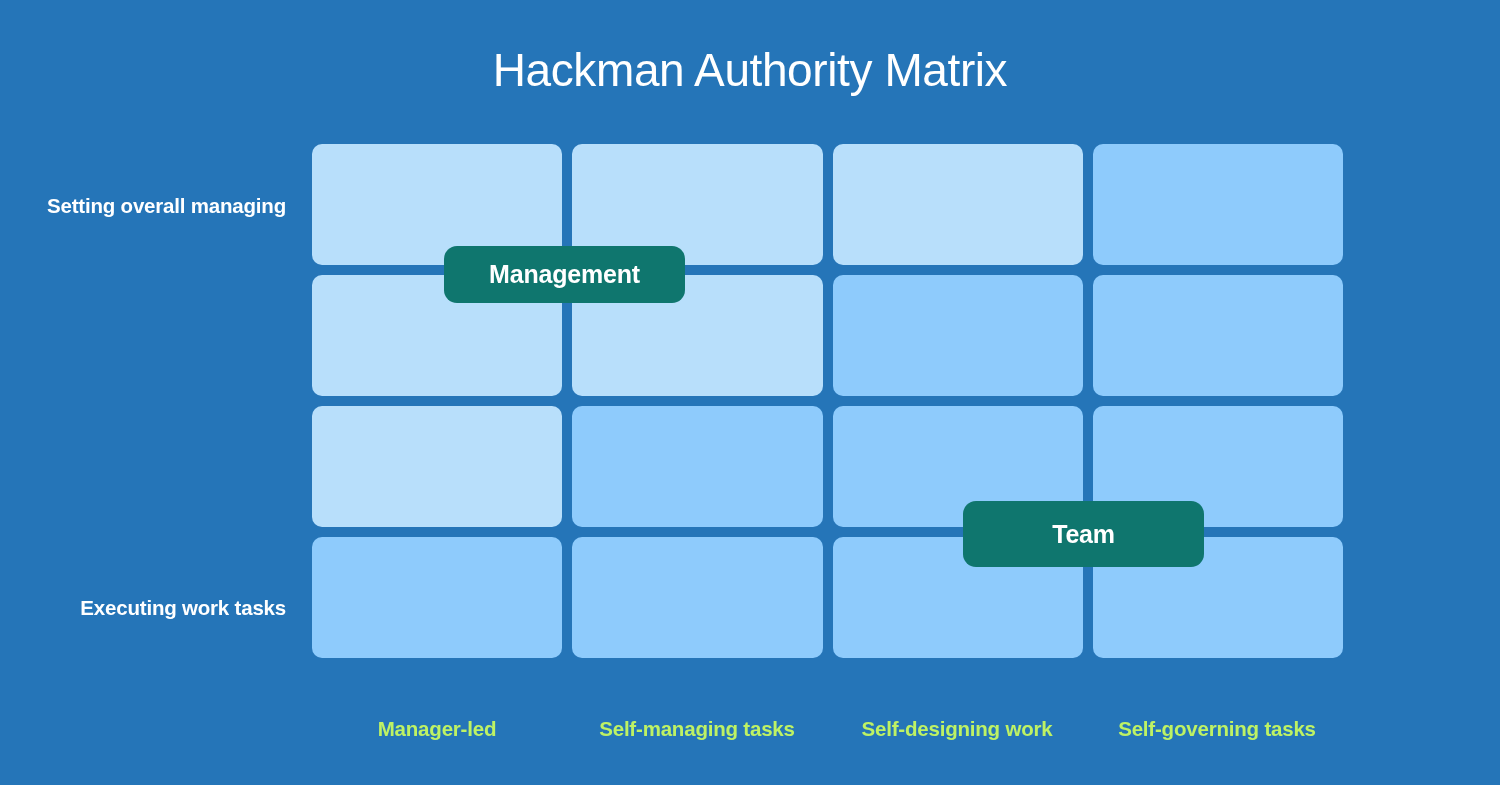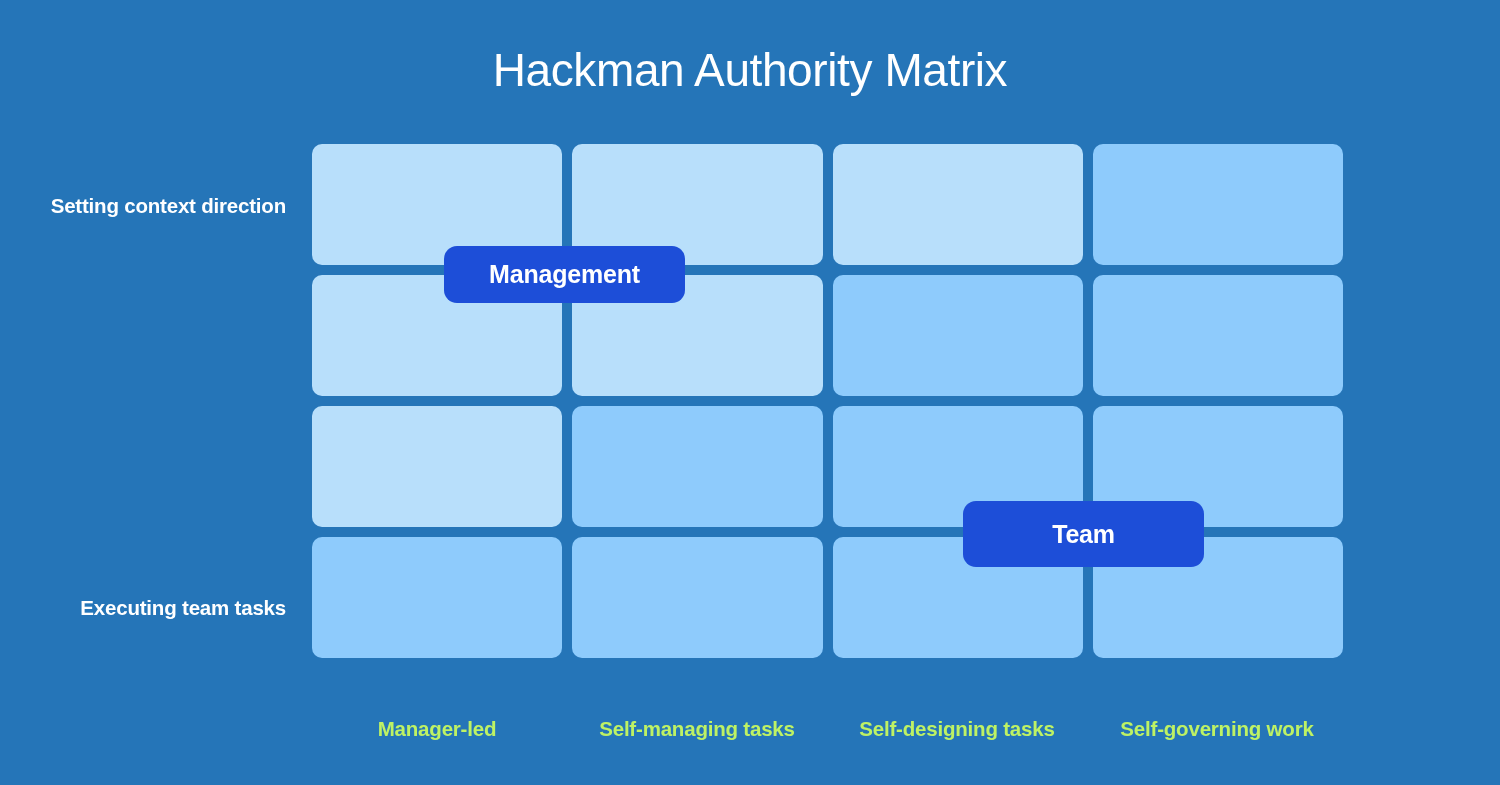--- a/index.html
+++ b/index.html
@@ -87,21 +87,21 @@
   .cell {
     border-radius: 10px;
     background: #b8dffb;
   }
   .cell.shade-light { background: #b8dffb; }
   .cell.shade-dark  { background: #8ecbfc; }
 
   
   .badge {
     position: absolute;
-    background: #1d4ed8;
+    background: #0f766e;
     color: #ffffff;
     border-radius: 13px;
     font-size: 25px;
     font-weight: bold;
     letter-spacing: -0.2px;
     display: flex;
     align-items: center;
     justify-content: center;
     z-index: 5;
   }
@@ -120,22 +120,22 @@
     height: 66px;
   }
 </style>
 </head>
 <body>
 
 <div id="chart-title">Hackman Authority Matrix</div>
 
 <div id="matrix-area">
 
-  <div class="row-label" style="top:144px;height:124px;">Setting context direction</div>
-  <div class="row-label" style="top:546px;height:124px;">Executing team tasks</div>
+  <div class="row-label" style="top:144px;height:124px;">Setting overall managing</div>
+  <div class="row-label" style="top:546px;height:124px;">Executing work tasks</div>
 
   <div id="grid">
     <div class="cell shade-light"></div>
     <div class="cell shade-light"></div>
     <div class="cell shade-light"></div>
     <div class="cell shade-dark"></div>
 
     <div class="cell shade-light"></div>
     <div class="cell shade-light"></div>
     <div class="cell shade-dark"></div>
@@ -150,16 +150,16 @@
     <div class="cell shade-dark"></div>
     <div class="cell shade-dark"></div>
     <div class="cell shade-dark"></div>
   </div>
 
   <div class="badge" id="badge-management">Management</div>
   <div class="badge" id="badge-team">Team</div>
 
   <div class="col-label" style="left:312px;">Manager-led</div>
   <div class="col-label" style="left:572px;">Self-managing tasks</div>
-  <div class="col-label" style="left:832px;">Self-designing tasks</div>
-  <div class="col-label" style="left:1092px;">Self-governing work</div>
+  <div class="col-label" style="left:832px;">Self-designing work</div>
+  <div class="col-label" style="left:1092px;">Self-governing tasks</div>
 
 </div>
 
 </body></html>

